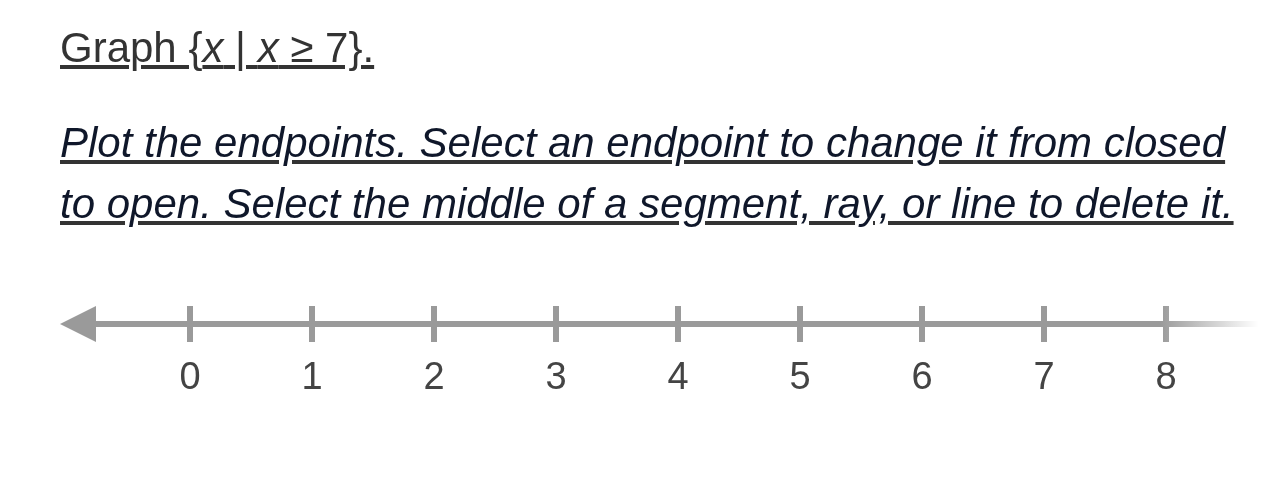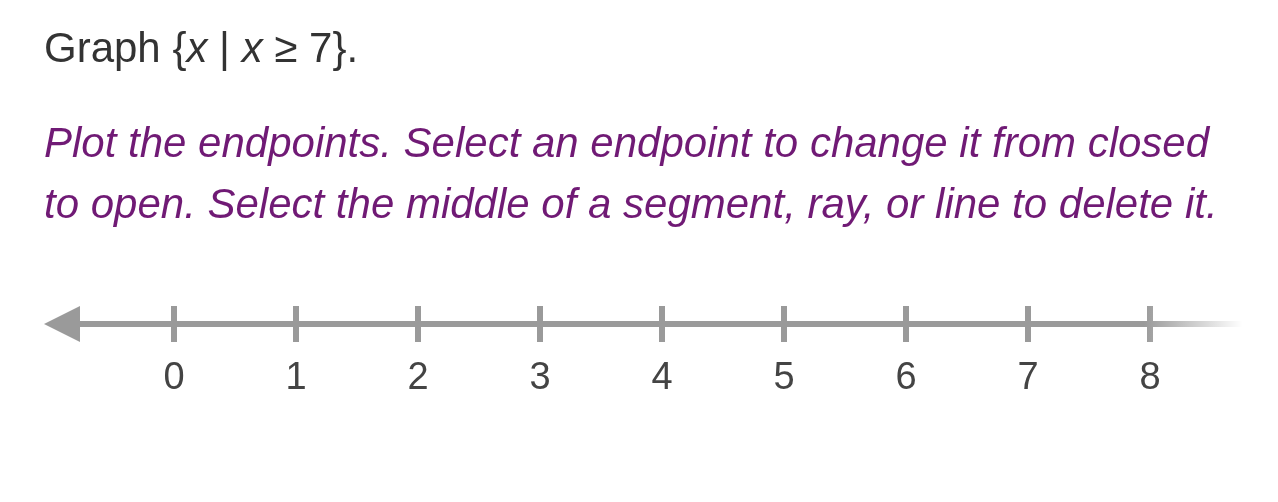--- a/index.html
+++ b/index.html
@@ -5,38 +5,39 @@
   html, body {
     margin: 0;
     padding: 0;
     width: 1278px;
     height: 502px;
     background: #ffffff;
     font-family: Verdana, Geneva, sans-serif;
     color: #333333;
   }
   .container {
-    padding: 20px 40px 0 44px;
+    padding: 20px 40px 0 60px;
     box-sizing: border-box;
+    text-decoration: underline;
   }
   .prompt {
     font-size: 42px;
     line-height: 1.35;
     margin-bottom: 36px;
     color: #333333;
   }
   .prompt .italic-var {
     font-style: italic;
     font-family: Verdana, Geneva, sans-serif;
   }
   .instructions {
     font-size: 42px;
     font-style: italic;
     line-height: 1.45;
-    color: #701a75;
+    color: #0f172a;
     margin-bottom: 50px;
   }
   .numberline-wrap {
     position: relative;
     width: 1198px;
     height: 120px;
     margin-left: 0;
   }
   svg.numberline {
     display: block;

